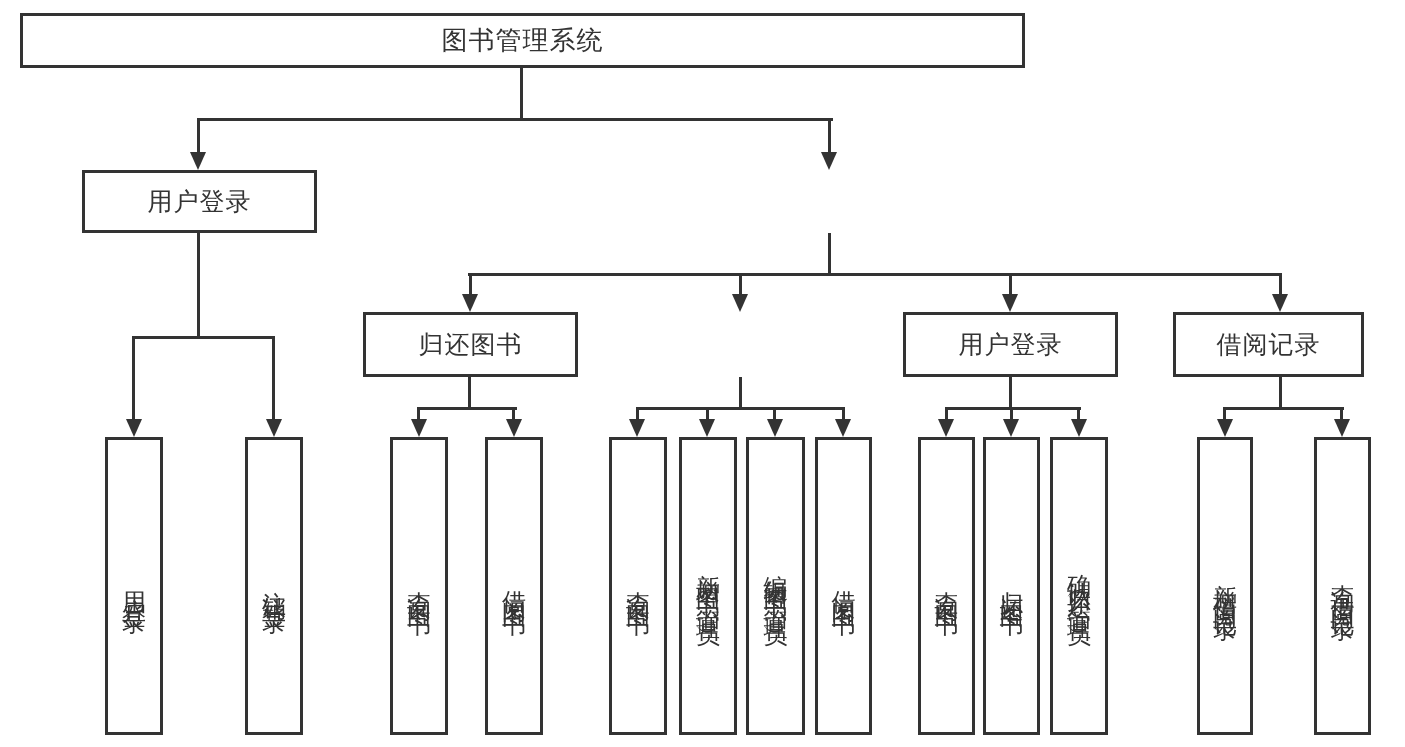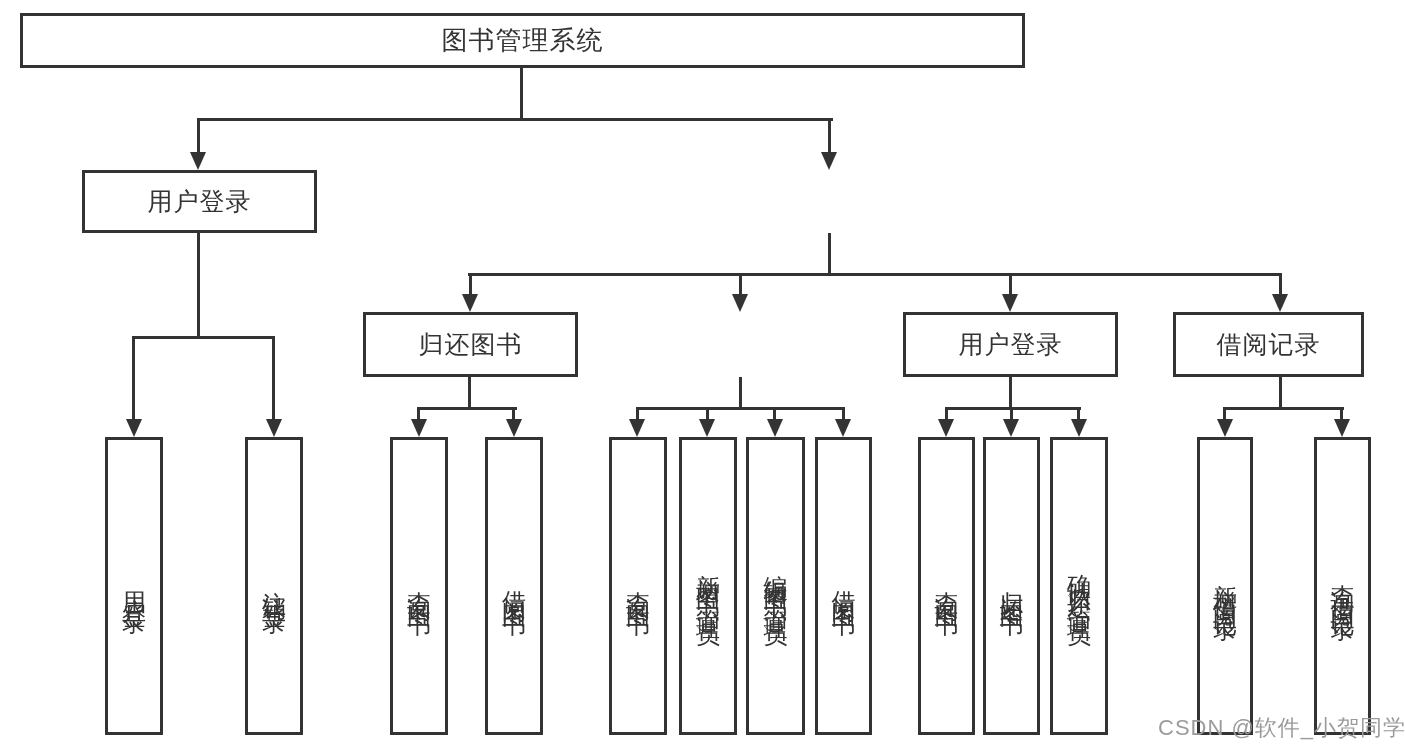--- a/index.html
+++ b/index.html
@@ -146,15 +146,14 @@
   <div class="vnode" style="left:746px;top:437px;width:59px;height:298px">编辑图书（管理员）</div>
   <div class="vnode" style="left:815px;top:437px;width:57px;height:298px">借阅图书</div>
 
   <div class="vnode" style="left:918px;top:437px;width:57px;height:298px">查询图书</div>
   <div class="vnode" style="left:983px;top:437px;width:57px;height:298px">归还图书</div>
   <div class="vnode" style="left:1050px;top:437px;width:58px;height:298px">确认归还（管理员）</div>
 
   <div class="vnode" style="left:1197px;top:437px;width:56px;height:298px">新增借阅记录</div>
   <div class="vnode" style="left:1314px;top:437px;width:57px;height:298px">查询借阅记录</div>
 
-  <div class="watermark" style="left:1158px;top:713px">CSDN @软件_小贺同学</div>
 
 </div>
 
 </body></html>

